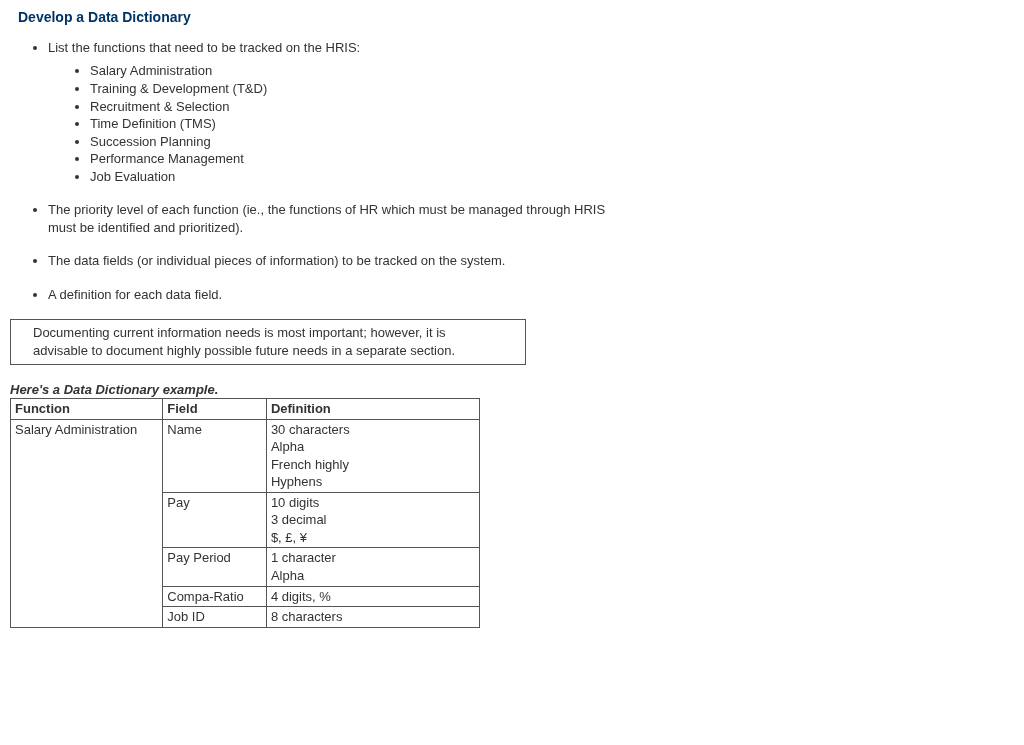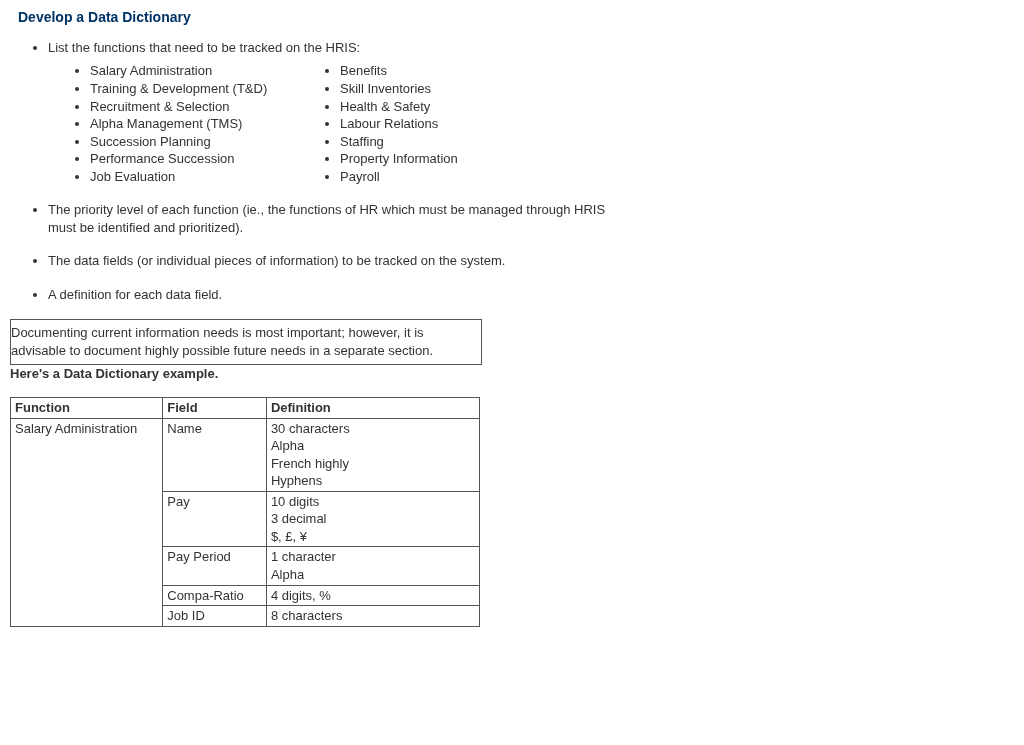--- a/index.html
+++ b/index.html
@@ -40,29 +40,30 @@
   }
   .two-col .col-a { width: 250px; }
   .two-col .col-b { width: 200px; }
   .two-col li { margin: 0; }
   .para {
     margin-top: 12px;
     max-width: 540px;
   }
   .note-box {
     border: 1px solid #555;
-    padding: 4px 0;
+    padding: 4px 22px;
     max-width: 470px;
-    margin: 4px 0 0 0;
+    margin: 4px 0 16px 0;
     font-size: 13px;
   }
   .example-label {
     font-weight: bold;
-    margin: 0 0 15px 0;
+    margin: 0 0 0 0;
     font-size: 13px;
+    font-style: italic;
   }
   table.dict {
     border-collapse: collapse;
     width: 470px;
     font-size: 13px;
   }
   table.dict th, table.dict td {
     border: 1px solid #555;
     padding: 1px 4px;
     text-align: left;
@@ -84,35 +85,24 @@
 
 <ul class="outer">
   <li>
     <span>List the functions that need to be tracked on the HRIS:</span>
     <div class="two-col">
       <div class="col-a">
         <ul>
           <li>Salary Administration</li>
           <li>Training &amp; Development (T&amp;D)</li>
           <li>Recruitment &amp; Selection</li>
-          <li>Alpha Management (TMS)</li>
+          <li>Time Definition (TMS)</li>
           <li>Succession Planning</li>
-          <li>Performance Succession</li>
+          <li>Performance Management</li>
           <li>Job Evaluation</li>
-        </ul>
-      </div>
-      <div class="col-b">
-        <ul>
-          <li>Benefits</li>
-          <li>Skill Inventories</li>
-          <li>Health &amp; Safety</li>
-          <li>Labour Relations</li>
-          <li>Staffing</li>
-          <li>Property Information</li>
-          <li>Payroll</li>
         </ul>
       </div>
     </div>
   </li>
 
   <li>
     <span>The priority level of each function (ie., the functions of HR which must be managed through HRIS must be identified and prioritized).</span>
   </li>
 
   <li>

